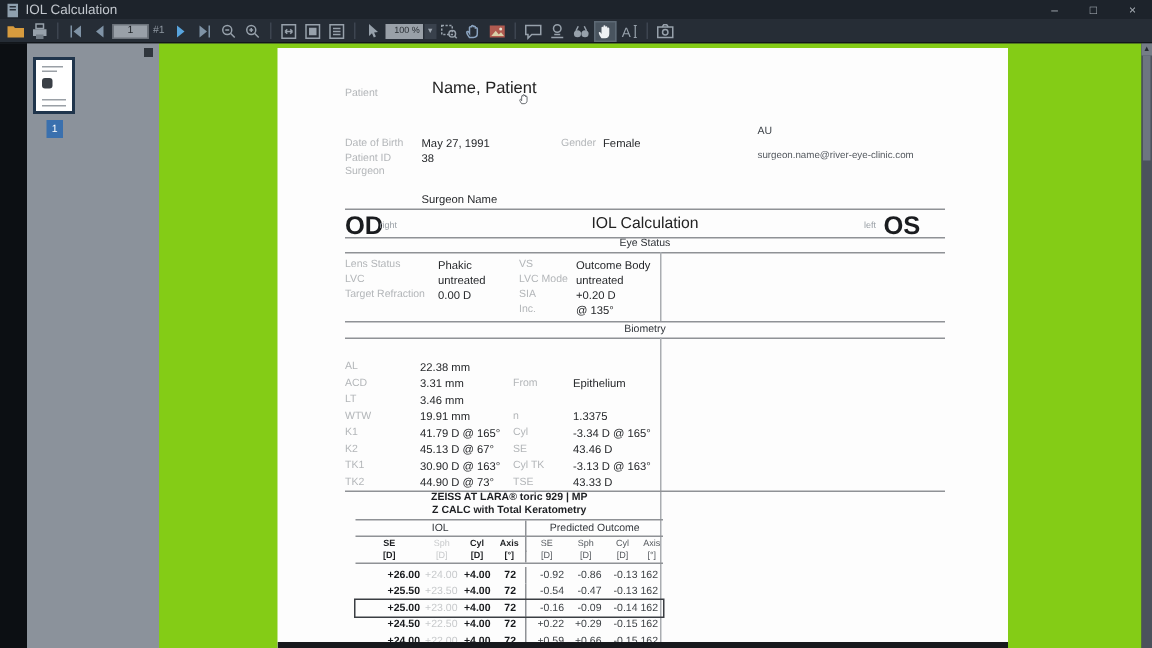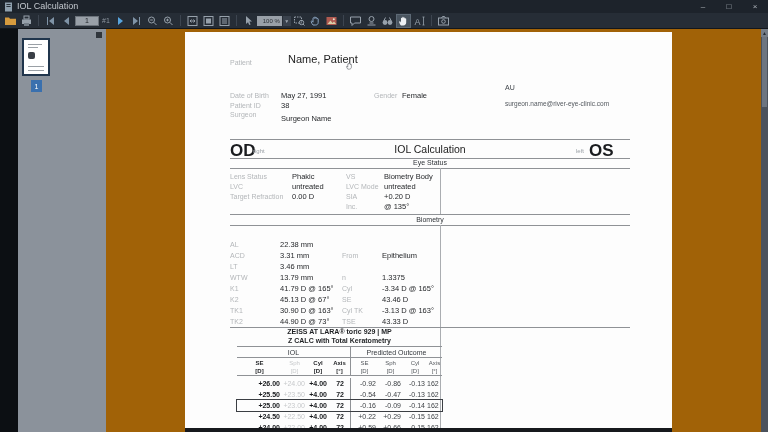--- a/index.html
+++ b/index.html
@@ -22,21 +22,21 @@
   .zoomarrow{width:8px;height:10px;background:#39414c;color:#9aa3ad;font-size:5px;display:flex;align-items:center;justify-content:center}
   
   .main{display:flex;height:403px}
   .edge{width:18px;background:#0c0f13;flex:none}
   .sidebar{width:88px;background:#8b929b;position:relative;flex:none}
   .collapse{position:absolute;right:4px;top:3px;width:6px;height:6px;background:#30363d}
   .thumb{position:absolute;left:4px;top:9px;width:28px;height:38px;background:#fff;border:2px solid #20354c}
   .thumb i{position:absolute;background:#9aa0a6;height:1px}
   .thumb .mark{position:absolute;left:4px;top:12px;width:7px;height:7px;background:#3a3f46;border-radius:2px}
   .pagelabel{position:absolute;left:13px;top:51px;width:11px;height:12px;background:#3a70ae;color:#fff;font-size:7px;display:flex;align-items:center;justify-content:center}
-  .docarea{flex:1;position:relative;background:#a16207}
+  .docarea{flex:1;position:relative;background:#84cc16}
   .vscroll{width:7px;background:#4b525c;position:relative;flex:none}
   .scrollup{position:absolute;top:0;left:0;width:7px;height:8px;background:#757d87;color:#262c33;font-size:5px;text-align:center;line-height:8px}
   .scrollthumb{position:absolute;top:8px;left:1px;width:5px;height:70px;background:#6d7580}
   
   .page{position:absolute;left:79px;top:3px;width:487px;height:400px;background:#fdfdfd;overflow:hidden}
   .abs{position:absolute}
   .g{color:#b3b6b9;font-size:7px;white-space:nowrap}
   .v{color:#26282b;font-size:7.5px;white-space:nowrap}
   .hl{position:absolute;left:45px;width:400px;height:1px;background:#8f9296}
   .divseg{position:absolute;left:255px;width:1px;background:#aaadb1}
@@ -264,42 +264,42 @@
           </svg>
       </span>
 
       <span class="abs g" style="left:45px;top:60px">Date of Birth</span>
       <span class="abs v" style="left:96px;top:59px">May 27, 1991</span>
       <span class="abs g" style="left:189px;top:60px">Gender</span>
       <span class="abs v" style="left:217px;top:59px">Female</span>
       <span class="abs g" style="left:45px;top:70px">Patient ID</span>
       <span class="abs v" style="left:96px;top:69px">38</span>
       <span class="abs g" style="left:45px;top:79px">Surgeon</span>
-      <span class="abs v" style="left:96px;top:82px">Surgeon Name</span>
+      <span class="abs v" style="left:96px;top:96px">Surgeon Name</span>
 
       <span class="abs meta" style="left:320px;top:52px;font-size:7px;color:#3f444a">AU</span>
       <span class="abs meta" style="left:320px;top:68px;font-size:6.5px;color:#53585e">surgeon.name@river-eye-clinic.com</span>
 
       <div class="hl" style="top:107px"></div>
       <span class="abs bigeye" style="left:45px;top:109px">OD</span>
       <span class="abs sidelbl" style="left:68px;top:116px">right</span>
       <span class="reporttitle" style="top:111px">IOL Calculation</span>
       <span class="abs sidelbl" style="left:391px;top:116px">left</span>
       <span class="abs bigeye" style="left:404px;top:109px">OS</span>
       <div class="hl" style="top:126px"></div>
 
       <span class="sechead" style="top:127px">Eye Status</span>
       <div class="hl" style="top:136px"></div>
       <div class="divseg" style="top:136px;height:46px"></div>
       <div class="eyeblock">
         <div class="eyerow">
           <span class="g">Lens Status</span>
             <span class="v">Phakic</span>
           <span class="g">VS</span>
-            <span class="v">Biometry Body</span>
+            <span class="v">Outcome Body</span>
         </div>
         <div class="eyerow">
           <span class="g">LVC</span>
             <span class="v">untreated</span>
           <span class="g">LVC Mode</span>
             <span class="v">untreated</span>
         </div>
         <div class="eyerow">
           <span class="g">Target Refraction</span>
             <span class="v">0.00 D</span>
@@ -332,21 +332,21 @@
             <span class="v">Epithelium</span>
         </div>
         <div class="biorow">
           <span class="g">LT</span>
             <span class="v">3.46 mm</span>
           <span class="g"></span>
             <span class="v"></span>
         </div>
         <div class="biorow">
           <span class="g">WTW</span>
-            <span class="v">13.79 mm</span>
+            <span class="v">19.91 mm</span>
           <span class="g">n</span>
             <span class="v">1.3375</span>
         </div>
         <div class="biorow">
           <span class="g">K1</span>
             <span class="v">41.79 D @ 165°</span>
           <span class="g">Cyl</span>
             <span class="v">-3.34 D @ 165°</span>
         </div>
         <div class="biorow">

